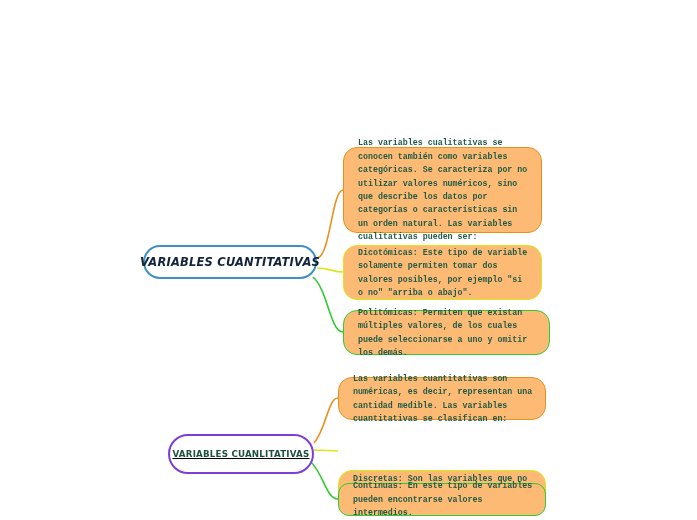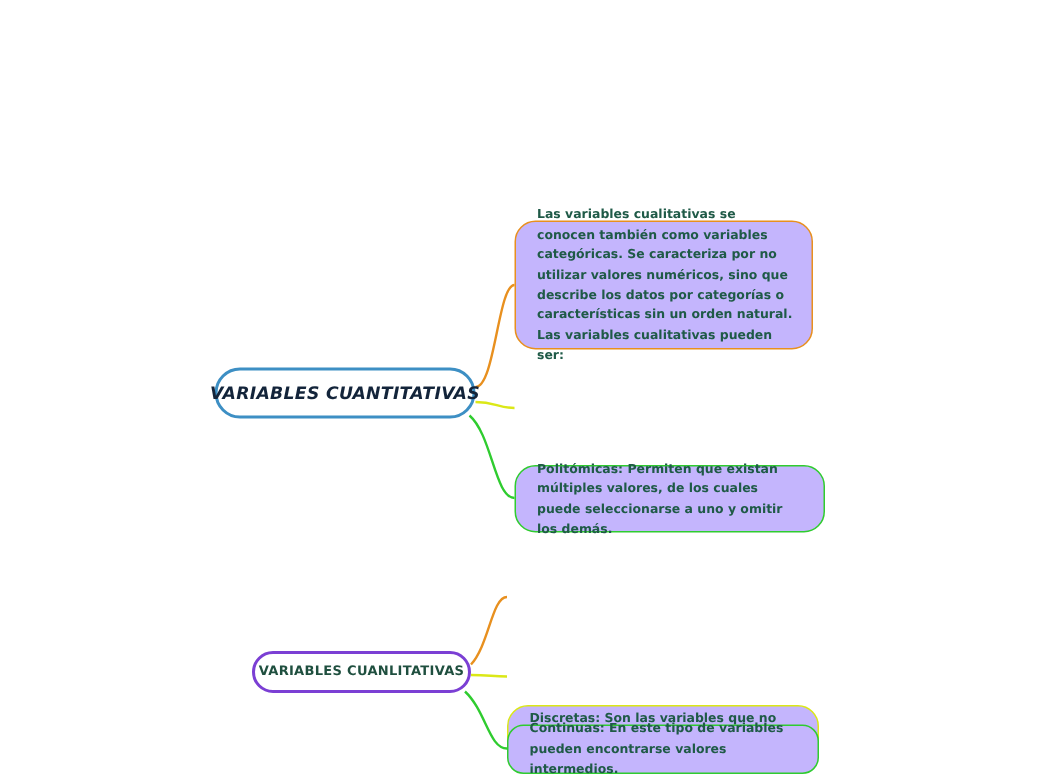--- a/index.html
+++ b/index.html
@@ -52,35 +52,37 @@
   }
   #node-quantitativas .node-label {
     font-size: 11.5px;
     color: #13243a;
     font-style: italic;
   }
   #node-qualitativas {
     left: 168px;
     top: 434px;
     width: 146px;
-    height: 28px;
+    height: 40px;
     border: 2.5px solid #7b3fd4;
+    text-decoration: underline;
   }
   #node-qualitativas .node-label {
     font-size: 8.7px;
     color: #1f4f3f;
   }
   .leaf {
     position: absolute;
     box-sizing: border-box;
-    background: #c4b5fd;
+    background: #fdba74;
     border-radius: 14px;
     display: flex;
     align-items: center;
     padding: 7px 12px 7px 14px;
+    font-family: Liberation Mono, monospace;
   }
   .leaf-text {
     font-size: 8.3px;
     line-height: 1.62;
     font-weight: bold;
     color: #1f5a47;
     margin: 0;
   }
   .leaf.orange { border: 1.6px solid #e8901f; }
   .leaf.yellow { border: 1.6px solid #dbe817; }
@@ -118,25 +120,31 @@
   </div>
 
   <div class="node" id="node-qualitativas">
     <span class="node-label">VARIABLES CUANLITATIVAS</span>
   </div>
 
   <div class="leaf orange" id="leaf-cual-def">
     <p class="leaf-text">Las variables cualitativas se conocen también como variables categóricas. Se caracteriza por no utilizar valores numéricos, sino que describe los datos por categorías o características sin un orden natural. Las variables cualitativas pueden ser:</p>
   </div>
 
+  <div class="leaf yellow" id="leaf-dicotomicas">
+    <p class="leaf-text">Dicotómicas: Este tipo de variable solamente permiten tomar dos valores posibles, por ejemplo "si o no" "arriba o abajo".</p>
+  </div>
 
   <div class="leaf green" id="leaf-politomicas">
     <p class="leaf-text">Politómicas: Permiten que existan múltiples valores, de los cuales puede seleccionarse a uno y omitir los demás.</p>
   </div>
 
+  <div class="leaf orange" id="leaf-cuant-def">
+    <p class="leaf-text">Las variables cuantitativas son numéricas, es decir, representan una cantidad medible. Las variables cuantitativas se clasifican en:</p>
+  </div>
 
   <div class="leaf yellow" id="leaf-discretas">
     <p class="leaf-text">Discretas: Son las variables que no permiten el uso de valores intermedios o decimales.</p>
   </div>
 
   <div class="leaf green" id="leaf-continuas">
     <p class="leaf-text">Continuas: En este tipo de variables pueden encontrarse valores intermedios.</p>
   </div>
 
 </div>

